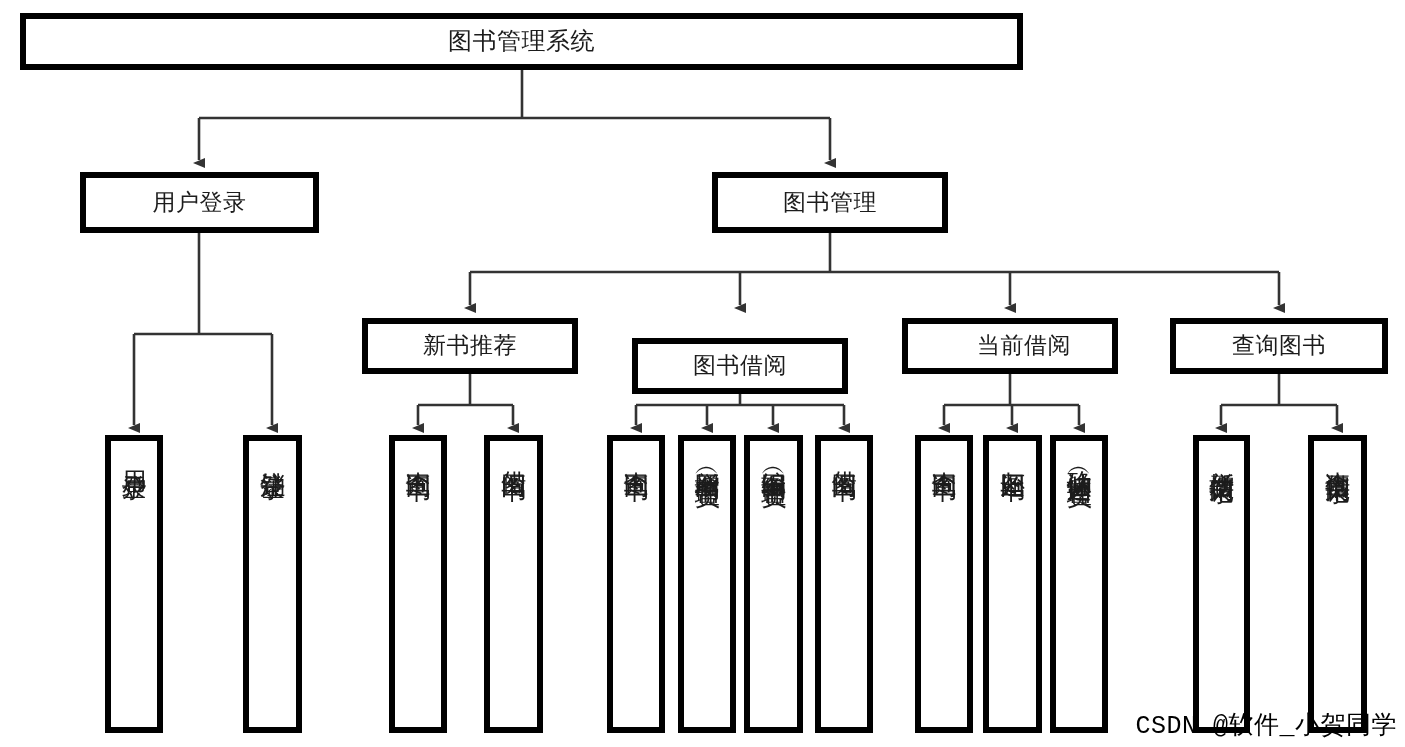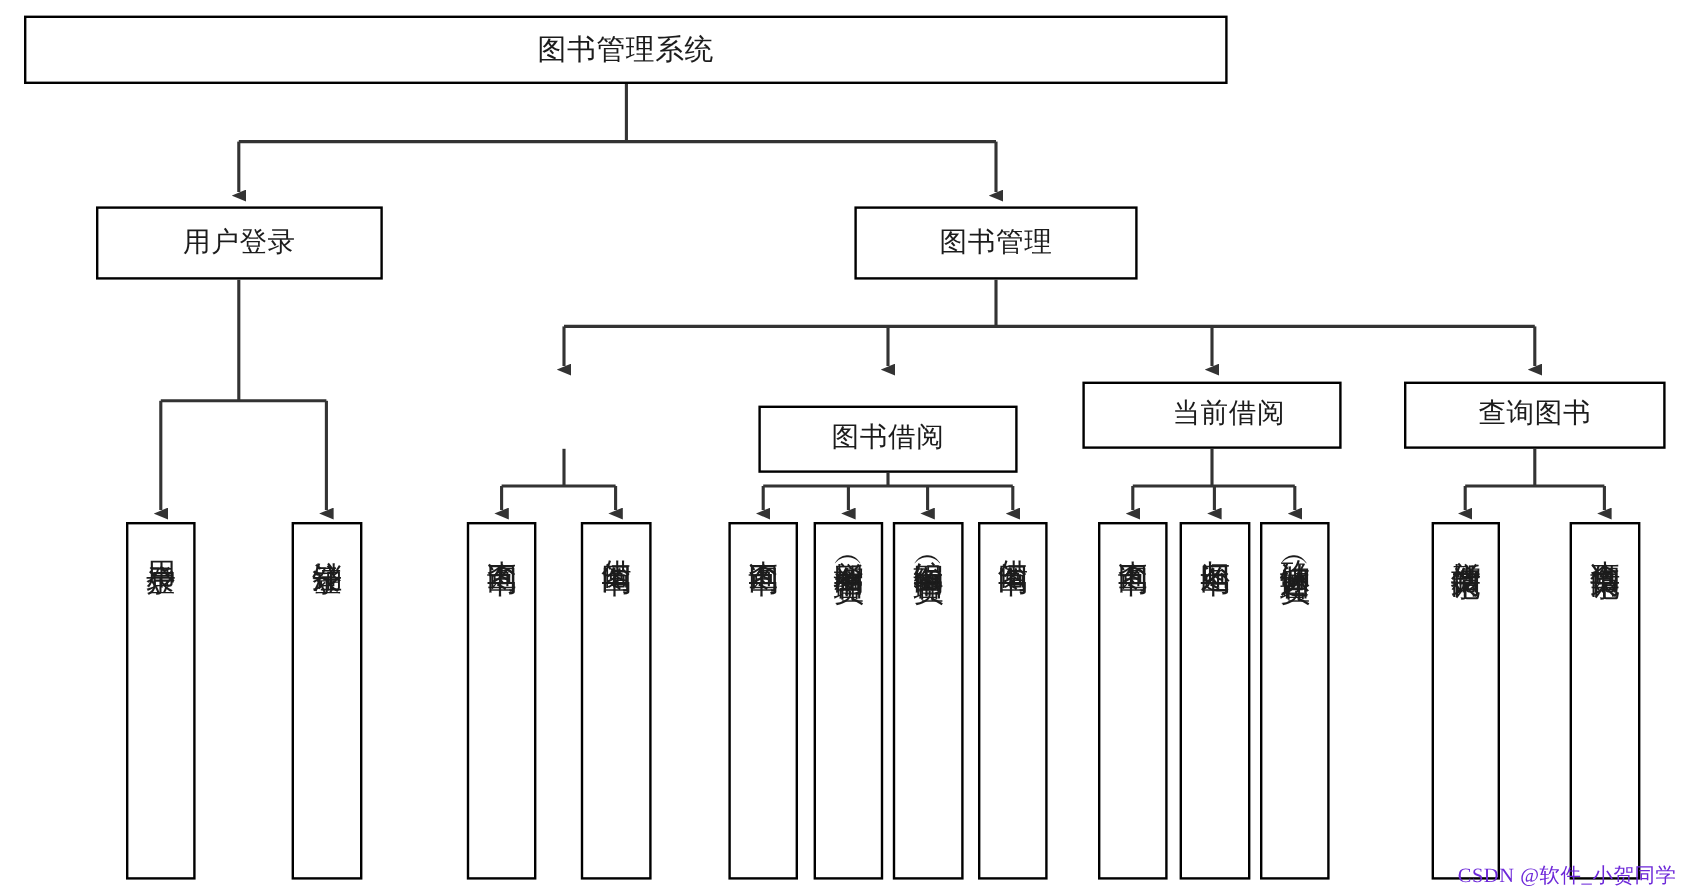--- a/index.html
+++ b/index.html
@@ -23,21 +23,21 @@
     left: 0;
     top: 0;
     width: 1405px;
     height: 747px;
     pointer-events: none;
   }
   .node {
     position: absolute;
     box-sizing: border-box;
     background: #ffffff;
-    border: 2px solid #000000;
+    border: 6px solid #000000;
     display: flex;
     align-items: center;
     justify-content: center;
     z-index: 2;
   }
   .node-label {
     color: #1c1c1c;
     text-align: center;
     line-height: 1.18;
     letter-spacing: 0.5px;
@@ -59,26 +59,26 @@
     writing-mode: vertical-rl;
     text-orientation: upright;
     line-height: 1.02;
     letter-spacing: 2px;
     white-space: nowrap;
   }
   .watermark {
     position: absolute;
     right: 8px;
     bottom: 6px;
-    font-size: 17px;
-    color: #6d28d9;
+    font-size: 25px;
+    color: #000000;
     letter-spacing: 0.5px;
     z-index: 5;
     white-space: nowrap;
-    font-family: Liberation Serif, serif;
+    font-family: Liberation Mono, monospace;
   }
 </style>
 </head>
 <body>
 
 <div id="diagram-root">
 
   <svg id="edges-layer" viewBox="0 0 1405 747" xmlns="http://www.w3.org/2000/svg">
     <defs>
       <marker id="arrow" markerWidth="10" markerHeight="12" refX="2" refY="6" orient="auto" markerUnits="userSpaceOnUse">
@@ -134,20 +134,23 @@
   </div>
 
   <div class="node horizontal" style="left:80px; top:172px; width:239px; height:61px;">
     <span class="node-label">用户登录</span>
   </div>
 
   <div class="node horizontal" style="left:712px; top:172px; width:236px; height:61px;justify-content:center;">
     <span class="node-label">图书管理</span>
   </div>
 
+  <div class="node horizontal" style="left:362px; top:318px; width:216px; height:56px;">
+    <span class="node-label">新书推荐</span>
+  </div>
 
   <div class="node horizontal" style="left:632px; top:318px; width:216px; height:56px;margin-top:20px;">
     <span class="node-label">图书借阅</span>
   </div>
 
   <div class="node horizontal" style="left:902px; top:318px; width:216px; height:56px;padding-left:28px;">
     <span class="node-label">当前借阅</span>
   </div>
 
   <div class="node horizontal" style="left:1170px; top:318px; width:218px; height:56px;">

